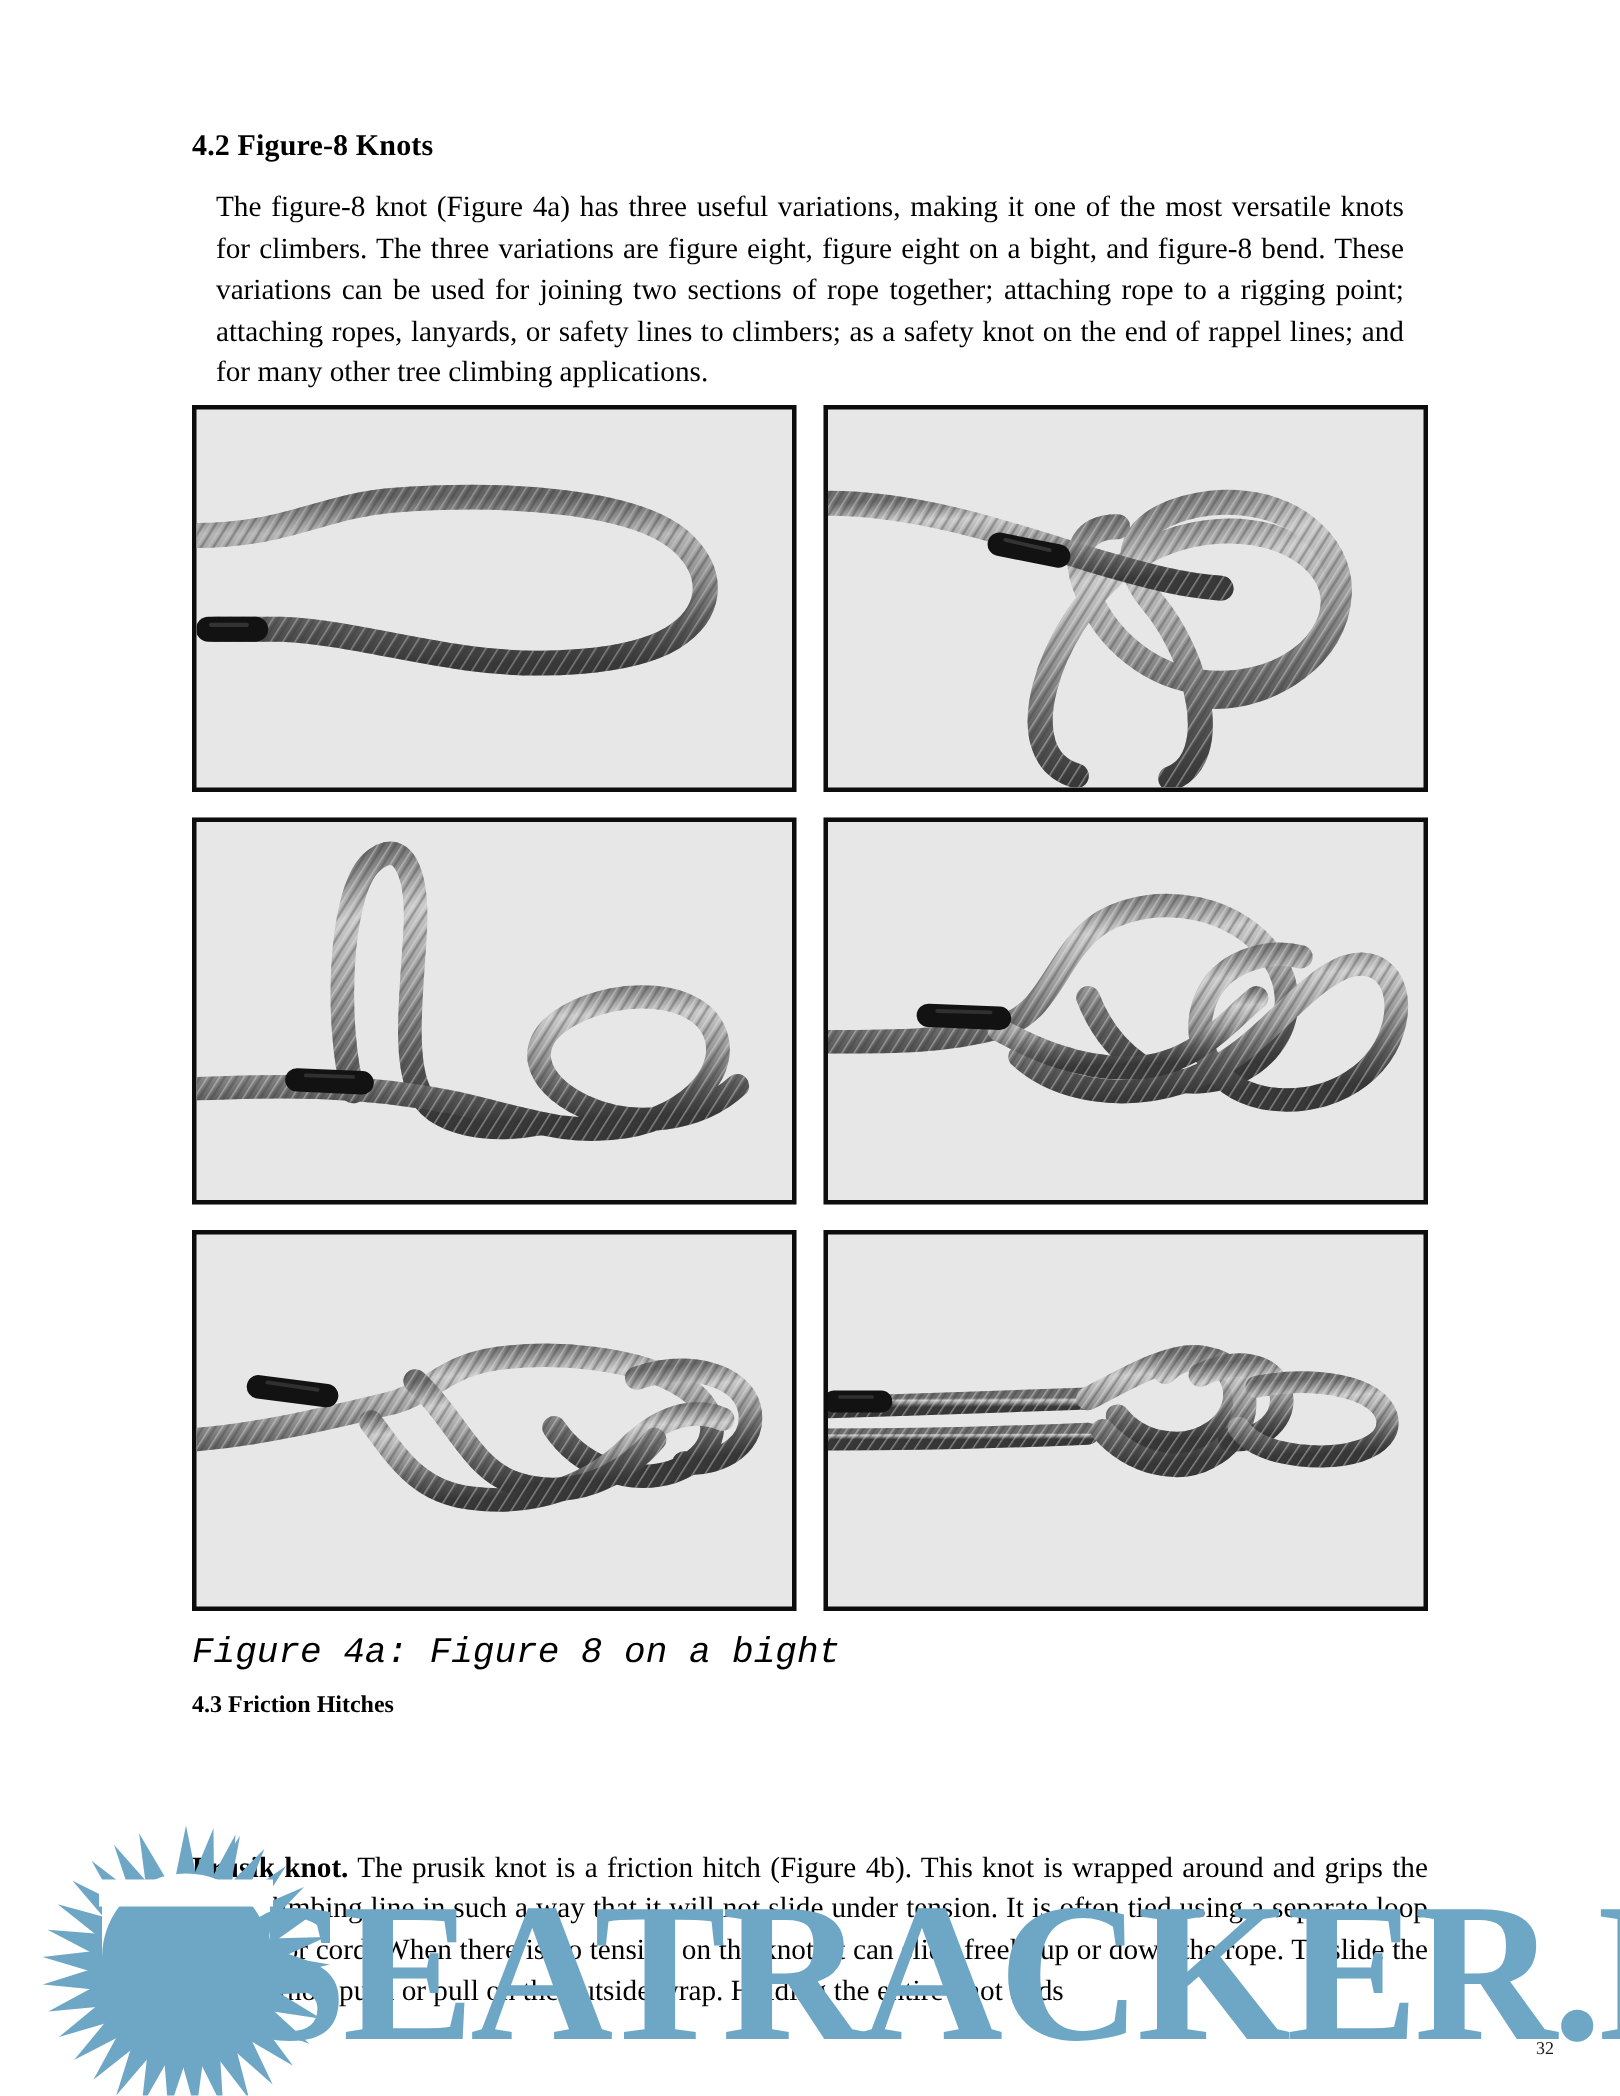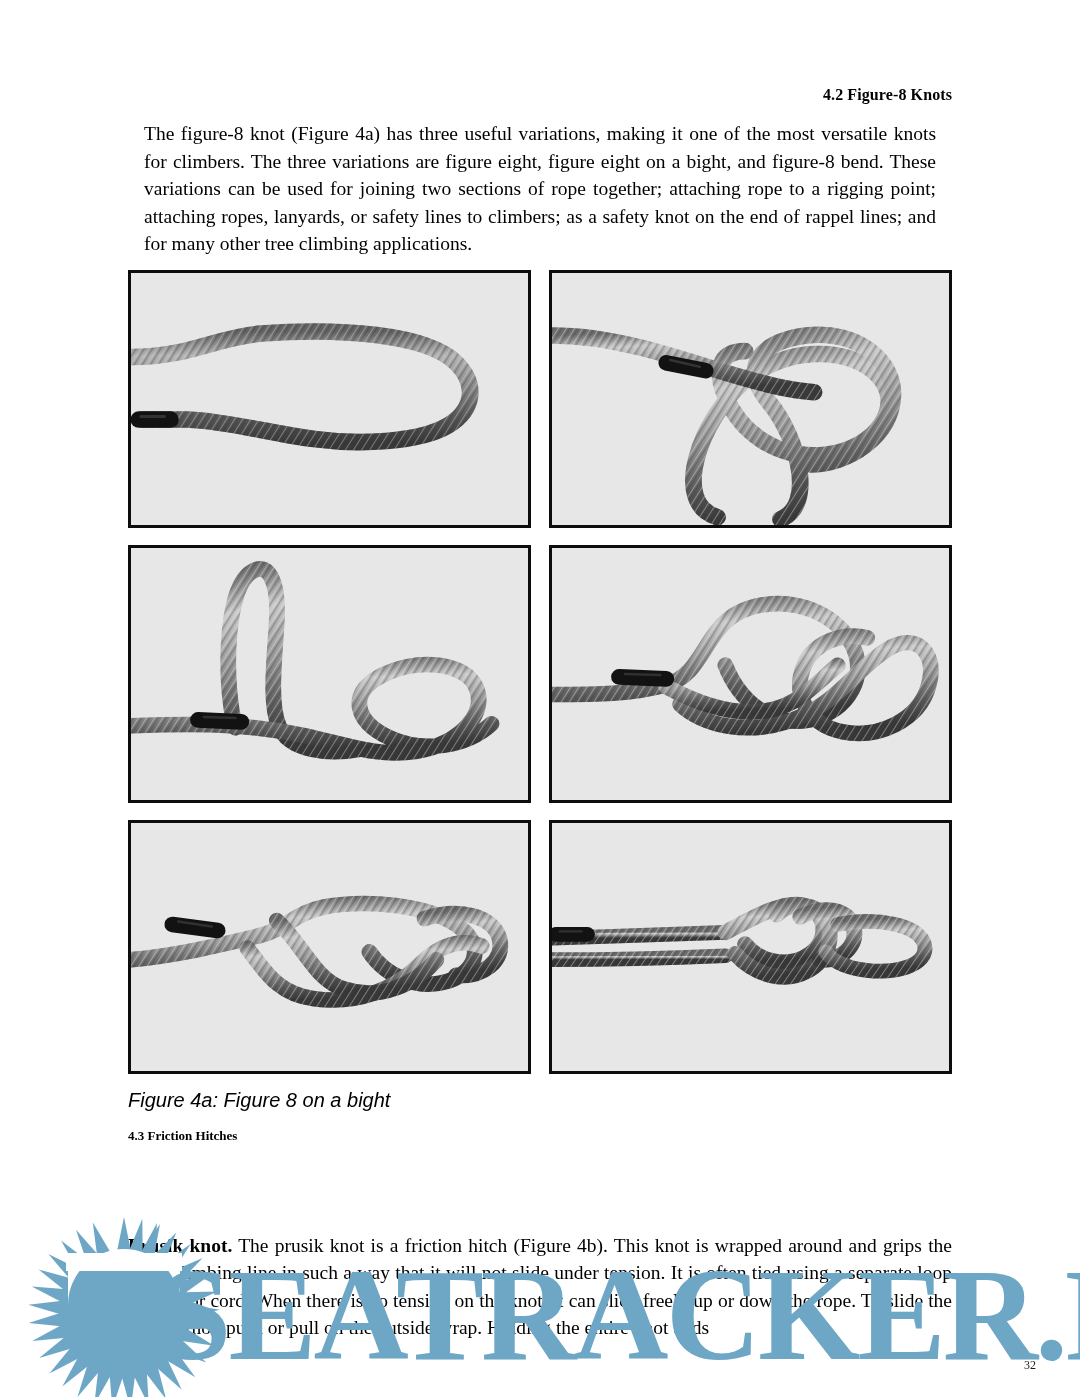--- a/index.html
+++ b/index.html
@@ -23,25 +23,24 @@
 
   .content {
     position: absolute;
     left: 128px;
     top: 86px;
     width: 824px;
   }
 
   h2.section-heading {
     font-family: "Liberation Serif", serif;
-    font-size: 16px;
+    font-size: 20px;
     font-weight: bold;
     margin: 0 0 12px 0;
     letter-spacing: 0.1px;
-    text-align: right;
   }
 
   p.body-text {
     font-size: 19.5px;
     line-height: 27.5px;
     margin: 16px;
     text-align: justify;
     text-justify: inter-word;
     hyphens: none;
     font-family: Liberation Serif, serif;
@@ -71,29 +70,29 @@
   }
   .fig-panel.short { height: 254px; }
 
   .fig-svg { display: block; width: 100%; height: 100%; }
 
   
   .caption {
     position: absolute;
     left: 128px;
     top: 1089px;
-    font-size: 20px;
+    font-size: 24px;
     font-style: italic;
-    font-family: Liberation Sans, sans-serif;
+    font-family: Liberation Mono, monospace;
   }
   .heading-43 {
     position: absolute;
     left: 128px;
     top: 1128px;
-    font-size: 13px;
+    font-size: 16px;
     font-weight: bold;
     margin: 0;
   }
   .para-friction {
     position: absolute;
     left: 128px;
     top: 1162px;
     width: 824px;
     font-size: 19.5px;
     line-height: 27.5px;

